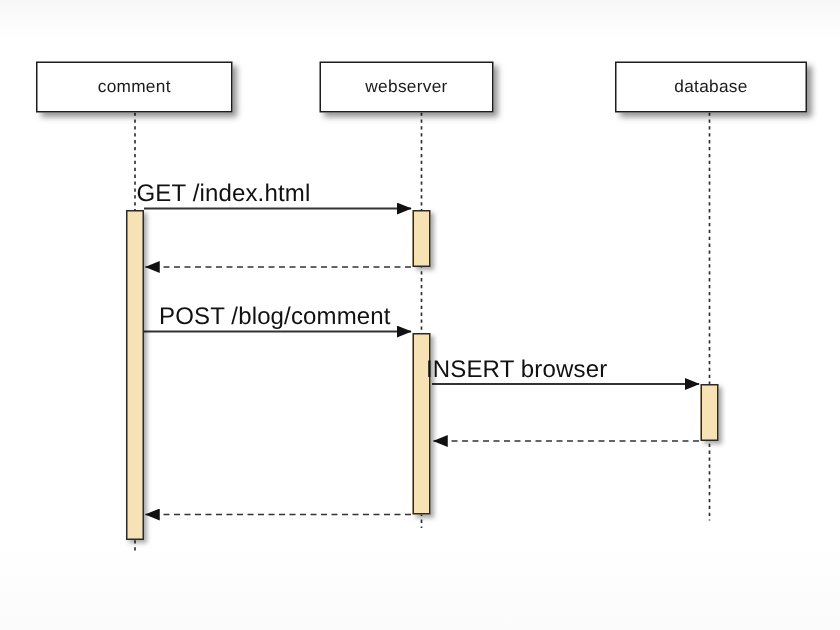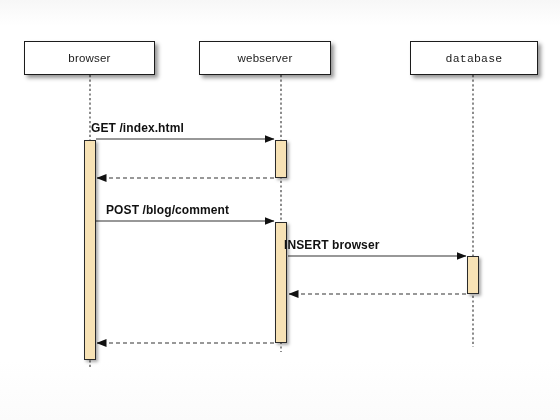--- a/index.html
+++ b/index.html
@@ -44,25 +44,24 @@
     justify-content: center;
   }
   .participant-label {
     font-size: 11.5px;
     color: #1a1a1a;
     letter-spacing: 0.2px;
     white-space: nowrap;
   }
   .msg-label {
     position: absolute;
-    font-size: 12px;
+    font-size: 16px;
     color: #111111;
     white-space: nowrap;
     letter-spacing: 0.1px;
-    font-weight: bold;
   }
   .activation {
     position: absolute;
     box-sizing: border-box;
     background: #f7e2b5;
     border: 1.3px solid #2a2a2a;
     box-shadow: 2px 2px 3px rgba(0,0,0,0.34);
   }
 </style>
 </head>
@@ -90,26 +89,26 @@
         <line x1="274" x2="97" y1="178" y2="178" stroke="#333333" stroke-width="1.1" stroke-dasharray="4 3" marker-end="url(#arrow-left)"></line>
         <line x1="96" x2="274" y1="221" y2="221" stroke="#333333" stroke-width="1.2" marker-end="url(#arrow-right)"></line>
         <line x1="288" x2="466" y1="256" y2="256" stroke="#333333" stroke-width="1.2" marker-end="url(#arrow-right)"></line>
         <line x1="466" x2="289" y1="294" y2="294" stroke="#333333" stroke-width="1.1" stroke-dasharray="4 3" marker-end="url(#arrow-left)"></line>
         <line x1="274" x2="97" y1="343" y2="343" stroke="#333333" stroke-width="1.1" stroke-dasharray="4 3" marker-end="url(#arrow-left)"></line>
       </g>
   </svg>
 
   <div id="boxes">
       <div class="participant-box" style="left: 24px; top: 41px; width: 131px; height: 34px;">
-        <span class="participant-label">browser</span>
+        <span class="participant-label">comment</span>
       </div>
-      <div class="participant-box" style="left: 199px; top: 41px; width: 132px; height: 34px; text-align: center;">
+      <div class="participant-box" style="left: 213px; top: 41px; width: 116px; height: 34px; text-align: center;">
         <span class="participant-label">webserver</span>
       </div>
-      <div class="participant-box" style="left: 410px; top: 41px; width: 128px; height: 34px; font-family: Liberation Mono, monospace;">
+      <div class="participant-box" style="left: 410px; top: 41px; width: 128px; height: 34px;">
         <span class="participant-label">database</span>
       </div>
     </div>
   <div id="activations">
       <div class="activation" style="left: 84px; top: 140px; width: 12px; height: 220px; background: rgb(247, 226, 181); border-color: rgb(42, 42, 42);"></div>
       <div class="activation" style="left: 275px; top: 140px; width: 12px; height: 38px; background: rgb(247, 226, 181); border-color: rgb(42, 42, 42);"></div>
       <div class="activation" style="left: 275px; top: 222px; width: 12px; height: 121px; background: rgb(247, 226, 181); border-color: rgb(42, 42, 42);"></div>
       <div class="activation" style="left: 467px; top: 256px; width: 12px; height: 38px; background: rgb(247, 226, 181); border-color: rgb(42, 42, 42);"></div>
     </div>
   <div id="labels">

